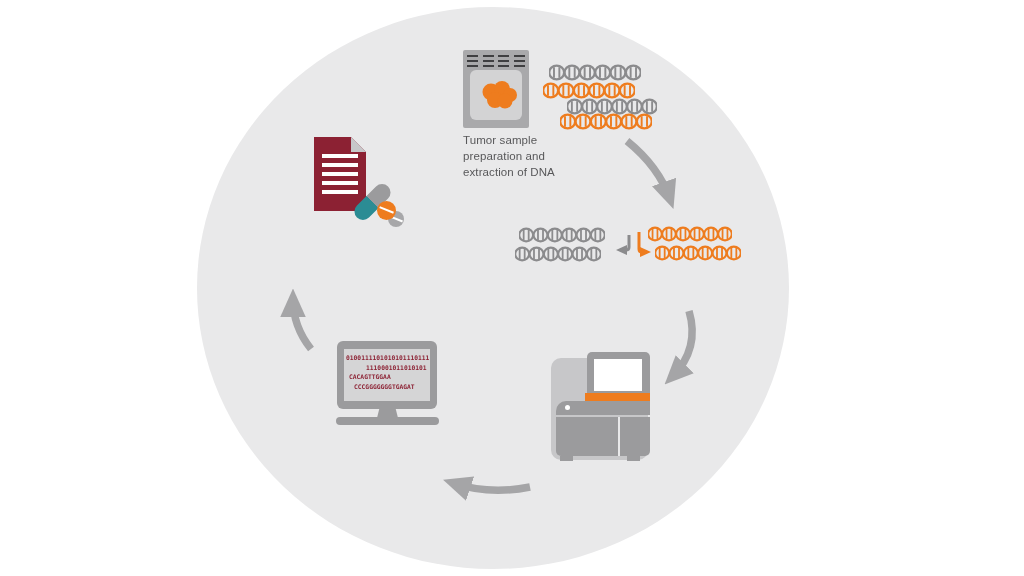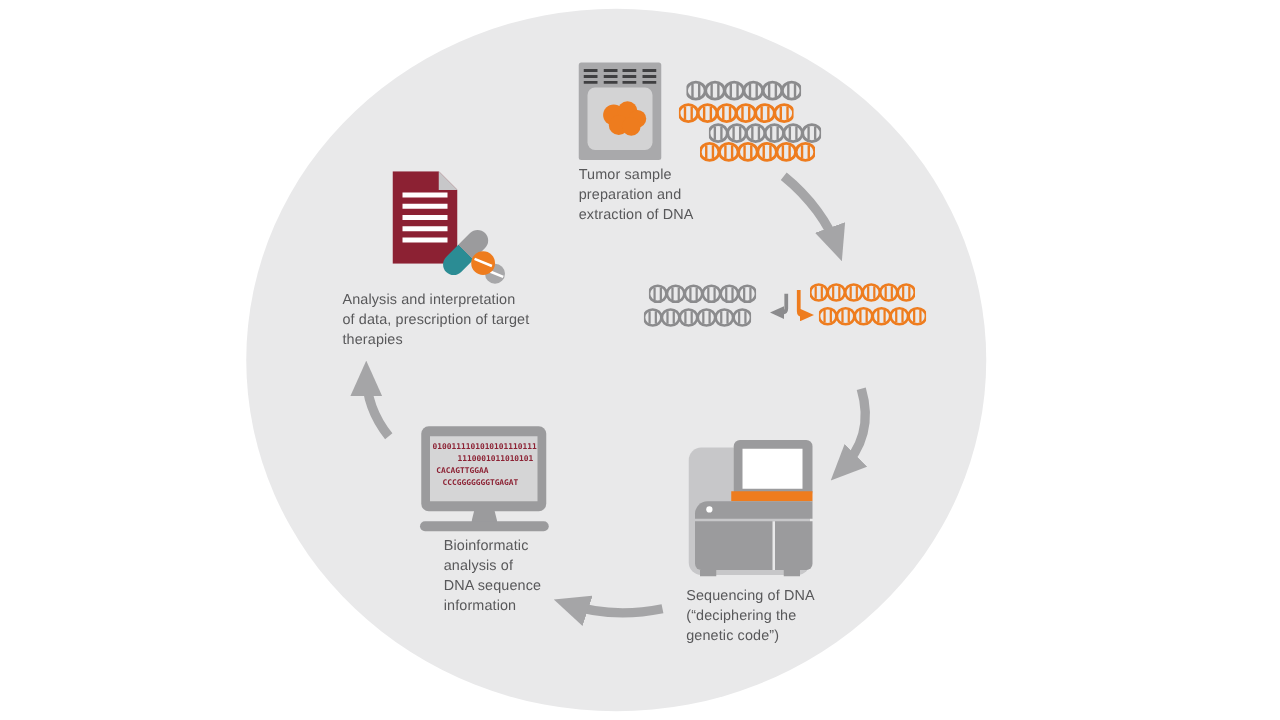--- a/index.html
+++ b/index.html
@@ -177,54 +177,44 @@
   </div>
   <div class="abs seq-strip"></div>
   <div class="abs seq-topbar">
     <div class="seq-dot"></div>
   </div>
   <div class="abs seq-cabinets">
     <div class="seq-divider"></div>
   </div>
   <div class="abs seq-foot" style="left:560px"></div>
   <div class="abs seq-foot" style="left:627px"></div>
-  <div class="abs step-label" style="left:549px;top:469px">Sequencing of DNA
-(“deciphering the
-genetic code”)</div>
 
   <div class="abs monitor-frame">
     <div class="monitor-screen">
       <div class="code-line l1">0100111101010101110111</div>
       <div class="code-line l2">1110001011010101</div>
       <div class="code-line l3">CACAGTTGGAA</div>
       <div class="code-line l4">CCCGGGGGGGTGAGAT</div>
     </div>
   </div>
   <div class="abs monitor-neck"></div>
   <div class="abs monitor-base"></div>
-  <div class="abs step-label" style="left:355px;top:429px">Bioinformatic
-analysis of
-DNA sequence
-information</div>
 
   <svg class="abs" style="left:314px;top:137px" width="52" height="74" viewBox="0 0 52 74">
     <path d="M0,0 H37 L52,15 V74 H0 Z" style="fill:var(--maroon)"></path>
     <path d="M37,0 V15 H52 Z" style="fill:var(--icon_gray_light)"></path>
     <g fill="#ffffff">
       <rect x="8" y="17" width="36" height="4"></rect>
       <rect x="8" y="26" width="36" height="4"></rect>
       <rect x="8" y="35" width="36" height="4"></rect>
       <rect x="8" y="44" width="36" height="4"></rect>
       <rect x="8" y="53" width="36" height="4"></rect>
     </g>
   </svg>
   <div class="abs capsule"></div>
   <div class="abs pill gray-pill">
     <div class="score"></div>
   </div>
   <div class="abs pill orange-pill">
     <div class="score"></div>
   </div>
-  <div class="abs step-label" style="left:274px;top:232px">Analysis and interpretation
-of data, prescription of target
-therapies</div>
 
 </div>
 
 </body></html>

